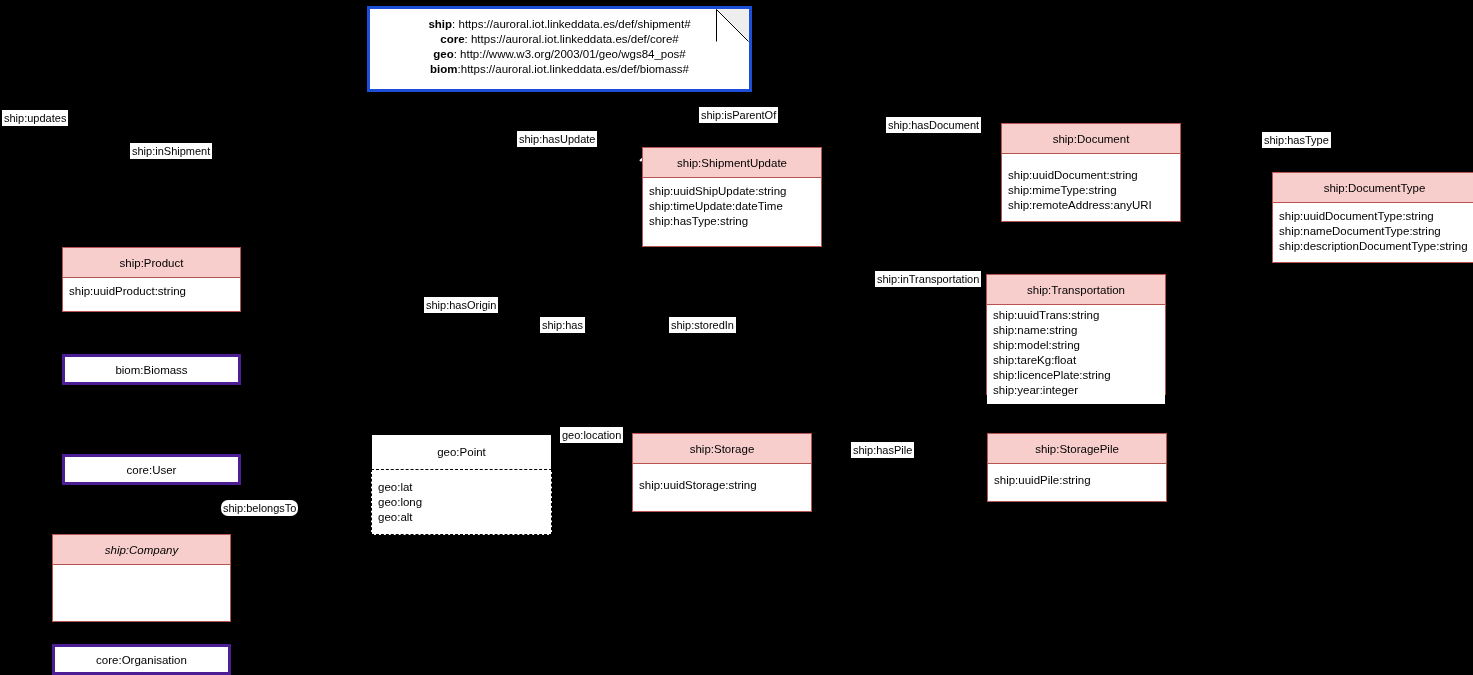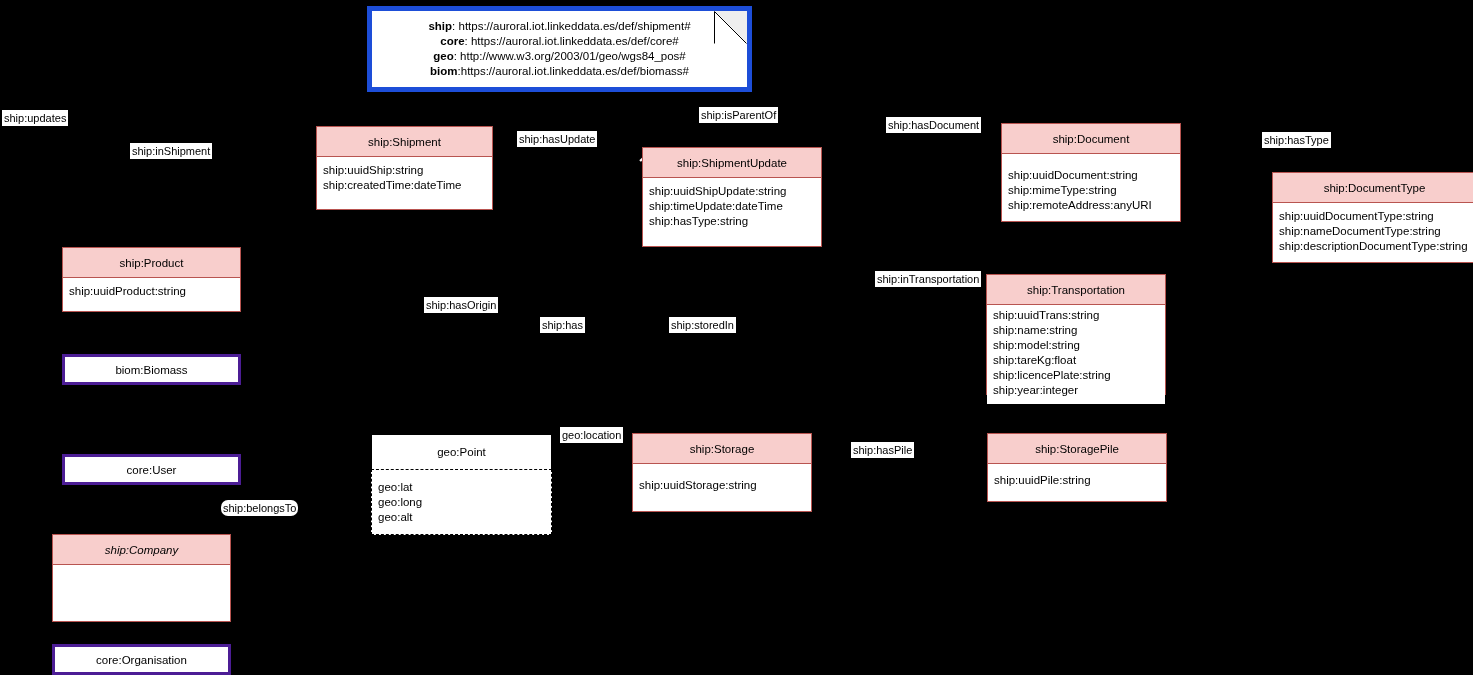--- a/index.html
+++ b/index.html
@@ -13,21 +13,21 @@
     height: 675px;
     background: #000000;
     overflow: hidden;
     font-family: "Liberation Sans", sans-serif;
   }
 
   
   .note {
     position: absolute;
     background: #ffffff;
-    border: 5px solid #1d4ed8;
+    border: 3px solid #1d4ed8;
     box-sizing: border-box;
   }
   .note-fold {
     position: absolute;
     top: 0;
     right: 0;
     width: 0;
     height: 0;
     border-left: 32px solid transparent;
     border-top: 32px solid #eeeeee;
@@ -155,27 +155,20 @@
       </div>
       <div>
         <span class="pfx">geo</span><span>: </span><span>http://www.w3.org/2003/01/geo/wgs84_pos#</span>
       </div>
       <div>
         <span class="pfx">biom</span><span>:</span><span>https://auroral.iot.linkeddata.es/def/biomass#</span>
       </div>
     </div>
   </div>
 
-  <div class="cls pink" style="left:316px; top:126px; width:177px; height:84px;">
-    <div class="cls-head">ship:Shipment</div>
-    <div class="cls-attrs">
-      <div>ship:uuidShip:string</div>
-      <div>ship:createdTime:dateTime</div>
-    </div>
-  </div>
 
   <div class="arrowhead" style="left:637px; top:146px;">➚</div>
   <div class="cls pink" style="left:642px; top:147px; width:180px; height:100px;">
     <div class="cls-head">ship:ShipmentUpdate</div>
     <div class="cls-attrs">
       <div>ship:uuidShipUpdate:string</div>
       <div>ship:timeUpdate:dateTime</div>
       <div>ship:hasType:string</div>
     </div>
   </div>

